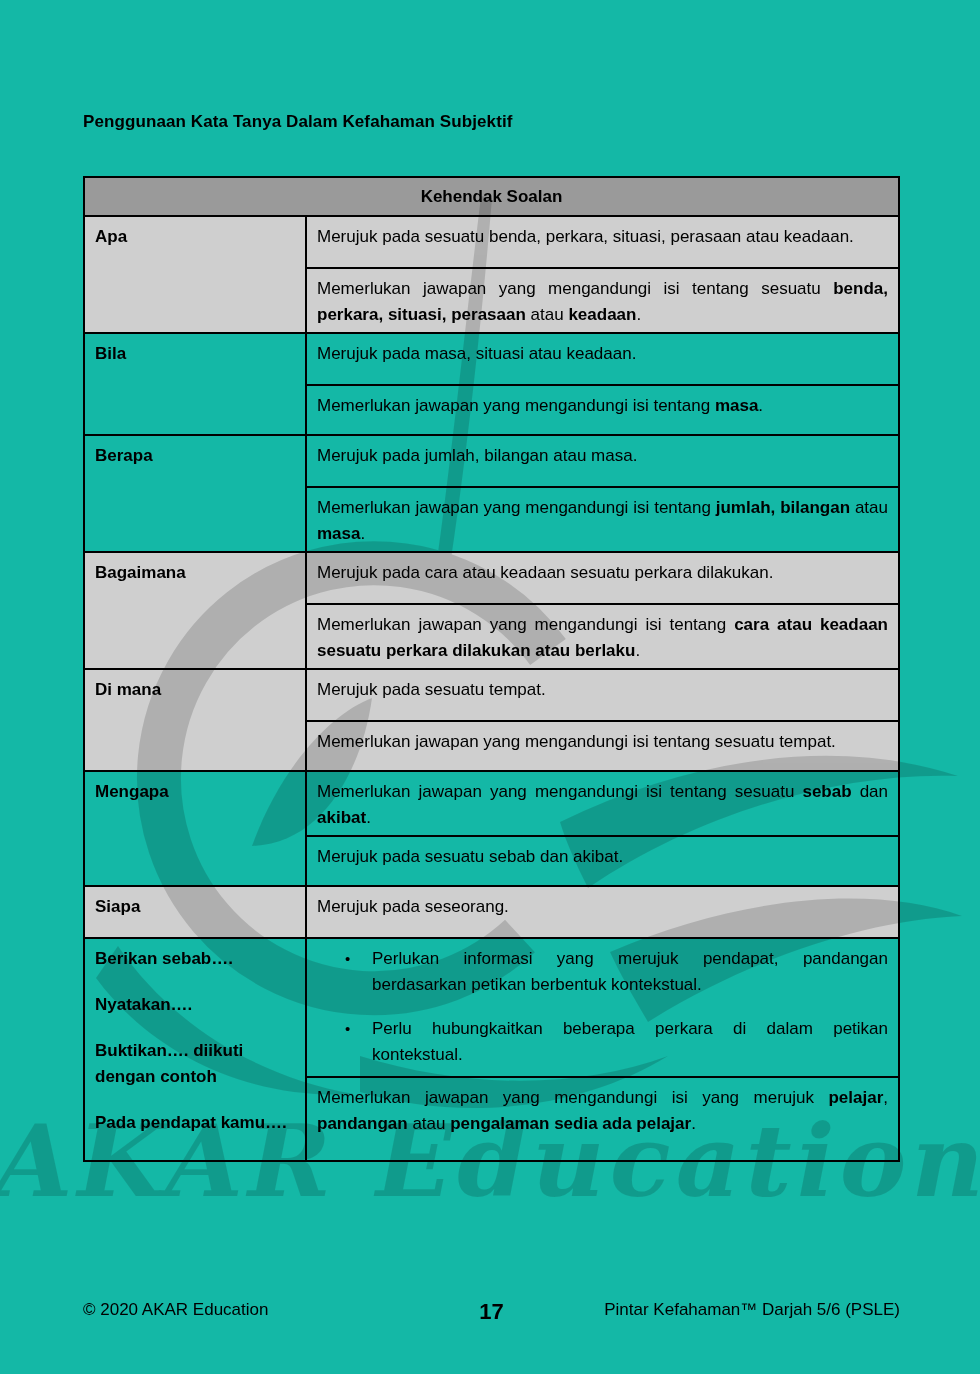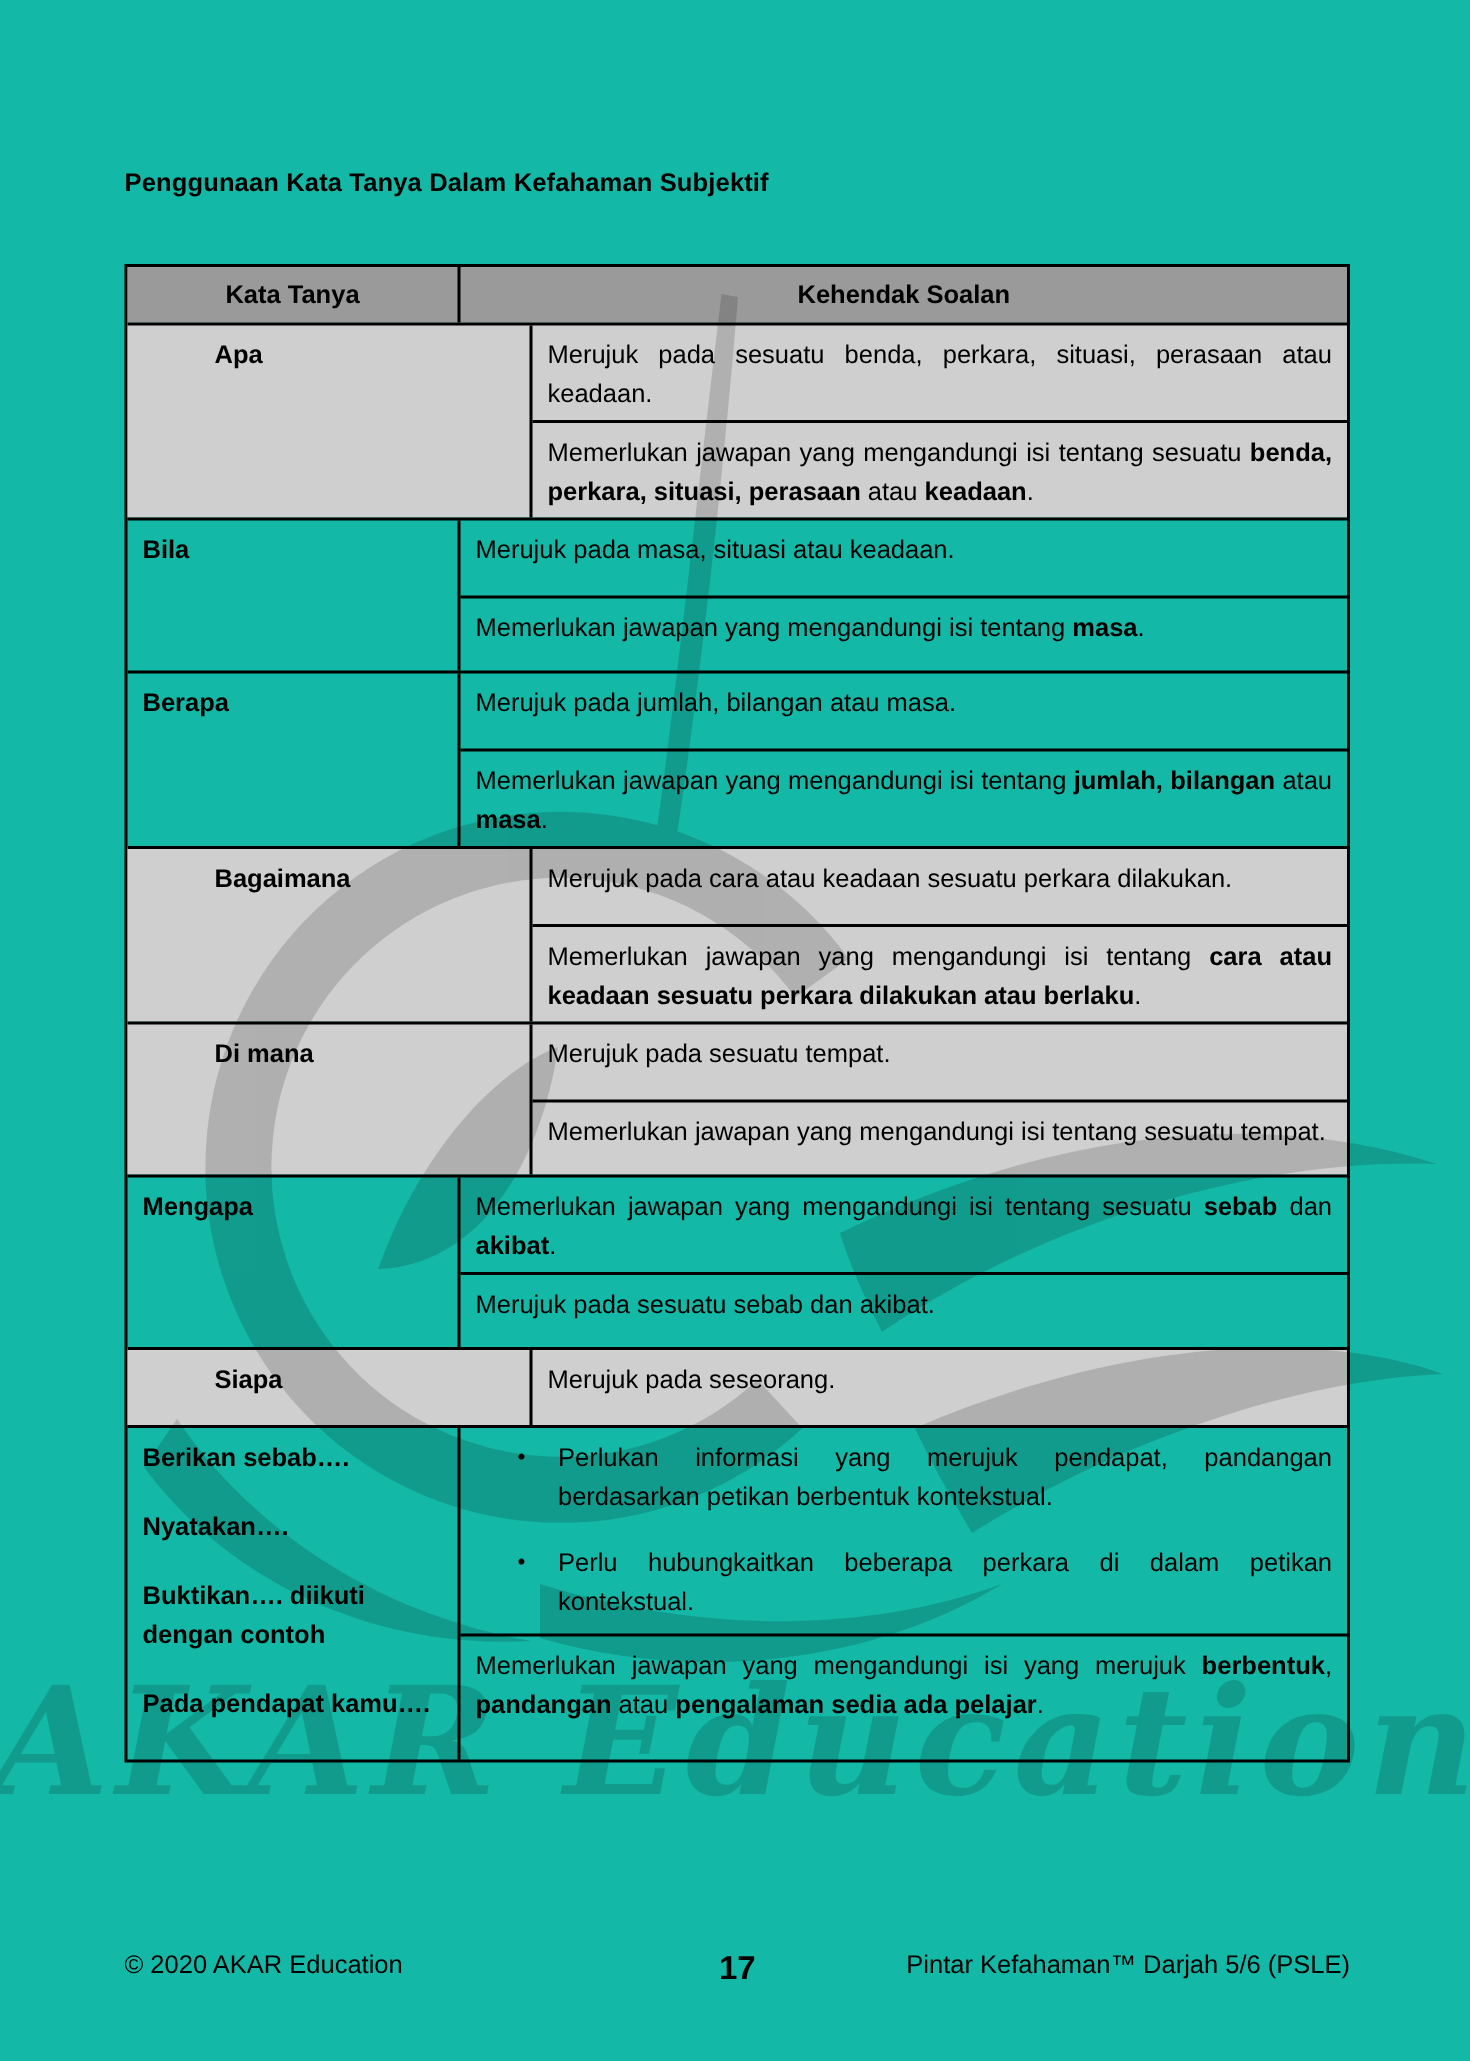--- a/index.html
+++ b/index.html
@@ -36,21 +36,21 @@
 
   .thead { display: flex; background: #9a9a9a; height: 37px; }
   .th {
     display: flex; align-items: center; justify-content: center;
     font-weight: bold;
   }
   .th.c1 { width: 222px; border-right: 2px solid #000; }
   .th.c2 { flex: 1; }
 
   .trow { display: flex; border-top: 2px solid #000; }
-  .trow.shaded { background: #cfcfcf; padding-left: 48px; }
+  .trow.shaded { background: #cfcfcf; }
 
   .tlabel {
     width: 222px;
     border-right: 2px solid #000;
     padding: 7px 10px 4px 10px;
     font-weight: bold;
   }
   .tlabel p { margin: 0 0 20px 0; }
   .tlabel p:last-child { margin-bottom: 0; }
 
@@ -92,21 +92,20 @@
 </head>
 <body>
 
 <div class="page">
 
   <div class="doc-title">Penggunaan Kata Tanya Dalam Kefahaman Subjektif</div>
 
   <div class="ktable">
 
     <div class="thead">
-      <div class="th c1">Kata Tanya</div>
       <div class="th c2">Kehendak Soalan</div>
     </div>
 
     <div class="trow shaded">
       <div class="tlabel">
         <p>Apa</p>
       </div>
       <div class="tcells">
         <div class="tcell">
             <p>Merujuk pada sesuatu benda, perkara, situasi, perasaan atau keadaan.</p>
@@ -212,21 +211,21 @@
               <span class="bullet-glyph">•</span>
               <span>Perlukan informasi yang merujuk pendapat, pandangan berdasarkan petikan berbentuk kontekstual.</span>
             </li>
             <li class="bullet-item">
               <span class="bullet-glyph">•</span>
               <span>Perlu hubungkaitkan beberapa perkara di dalam petikan kontekstual.</span>
             </li>
           </ul>
         </div>
         <div class="tcell tall">
-          <p>Memerlukan jawapan yang mengandungi isi yang merujuk <b>berbentuk</b>, <b>pandangan</b> atau <b>pengalaman sedia ada pelajar</b>.</p>
+          <p>Memerlukan jawapan yang mengandungi isi yang merujuk <b>pelajar</b>, <b>pandangan</b> atau <b>pengalaman sedia ada pelajar</b>.</p>
         </div>
       </div>
     </div>
 
   </div>
 
   <div class="footer">
     <span class="f-left">© 2020 AKAR Education</span>
     <span class="f-page">17</span>
     <span class="f-right">Pintar Kefahaman™ Darjah 5/6 (PSLE)</span>

